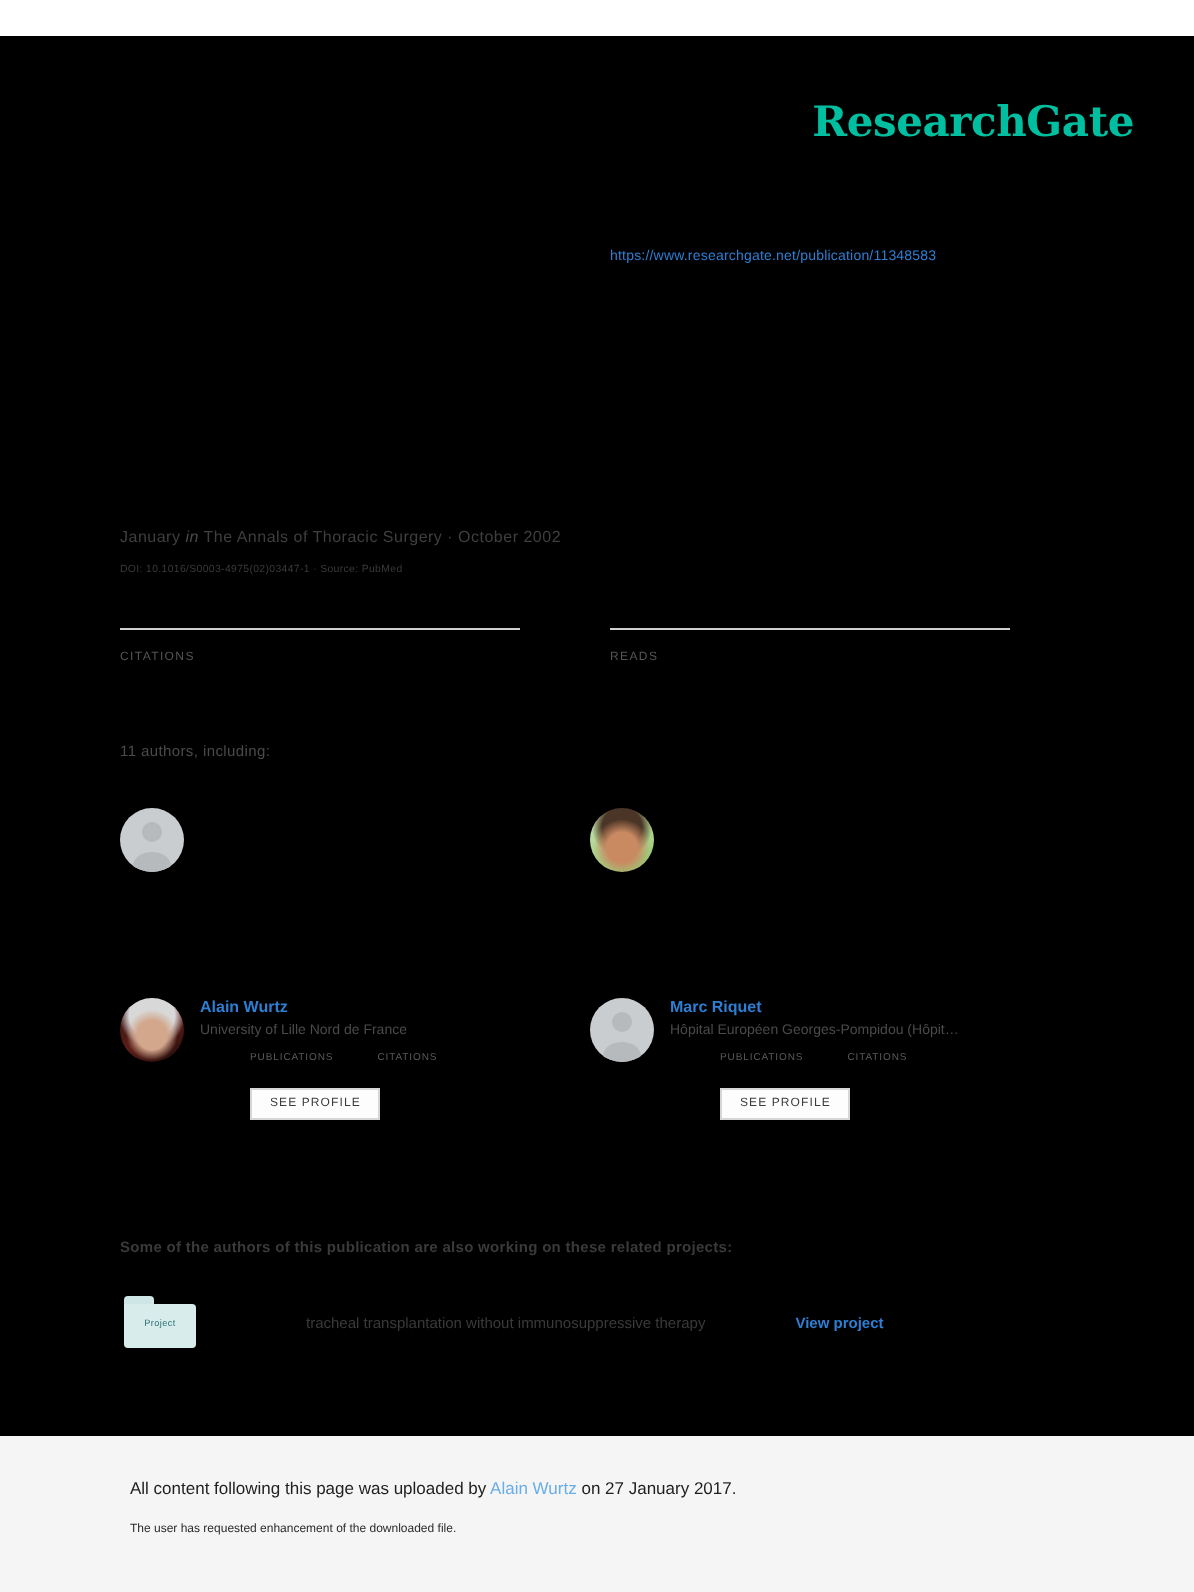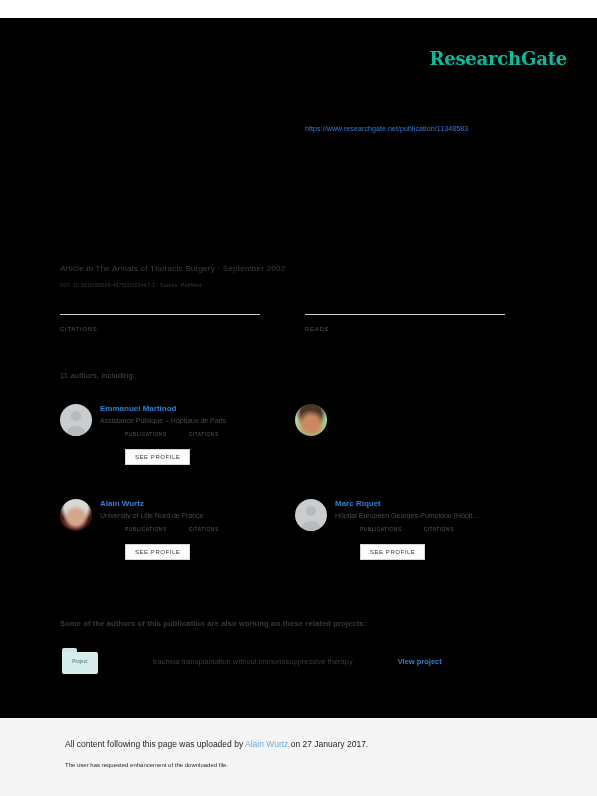--- a/index.html
+++ b/index.html
@@ -41,21 +41,21 @@
     background: #000000;
   }
 
   
   .rg-logo {
     position: absolute;
     right: 30px;
     top: 30px;
     font-family: "DejaVu Serif", "Liberation Serif", serif;
     font-weight: bold;
-    font-size: 18px;
+    font-size: 21px;
     letter-spacing: -0.2px;
     color: #00bfa0;
     white-space: nowrap;
   }
 
   
   .pub-url {
     position: absolute;
     left: 305px;
     top: 107px;
@@ -346,23 +346,23 @@
 
     <div class="rg-logo">ResearchGate</div>
 
     <a class="pub-url">https://www.researchgate.net/publication/11348583</a>
 
     <div class="title-block">
       <p class="article-title">Tracheal transplantation</p>
     </div>
 
     <div class="article-line">
-      <span>Article</span>
+      <span>January</span>
       <span class="kw">in</span>
-      <span>The Annals of Thoracic Surgery · September 2002</span>
+      <span>The Annals of Thoracic Surgery · October 2002</span>
     </div>
 
     <div class="doi-line">DOI: 10.1016/S0003-4975(02)03447-1 · Source: PubMed</div>
 
     <div class="stats">
       <div class="stat-col">
         <div class="stat-rule"></div>
         <div class="stat-number"></div>
         <div class="stat-label">CITATIONS</div>
       </div>
@@ -372,35 +372,20 @@
         <div class="stat-label">READS</div>
       </div>
     </div>
 
     <div class="authors-head">11 authors, including:</div>
 
     <div class="authors-grid">
 
       <div class="author-card">
         <div class="avatar placeholder"></div>
-        <div class="author-info">
-          <a class="author-name">Emmanuel Martinod</a>
-          <div class="author-affil">Assistance Publique – Hôpitaux de Paris</div>
-          <div class="author-stats">
-            <div class="astat">
-              <div class="astat-num"></div>
-              <div class="astat-label">PUBLICATIONS</div>
-            </div>
-            <div class="astat">
-              <div class="astat-num"></div>
-              <div class="astat-label">CITATIONS</div>
-            </div>
-          </div>
-          <div class="see-profile">SEE PROFILE</div>
-        </div>
       </div>
 
       <div class="author-card">
         <div class="avatar photo-thomas"></div>
       </div>
 
       <div class="author-card">
         <div class="avatar photo-wurtz"></div>
         <div class="author-info">
           <a class="author-name">Alain Wurtz</a>

